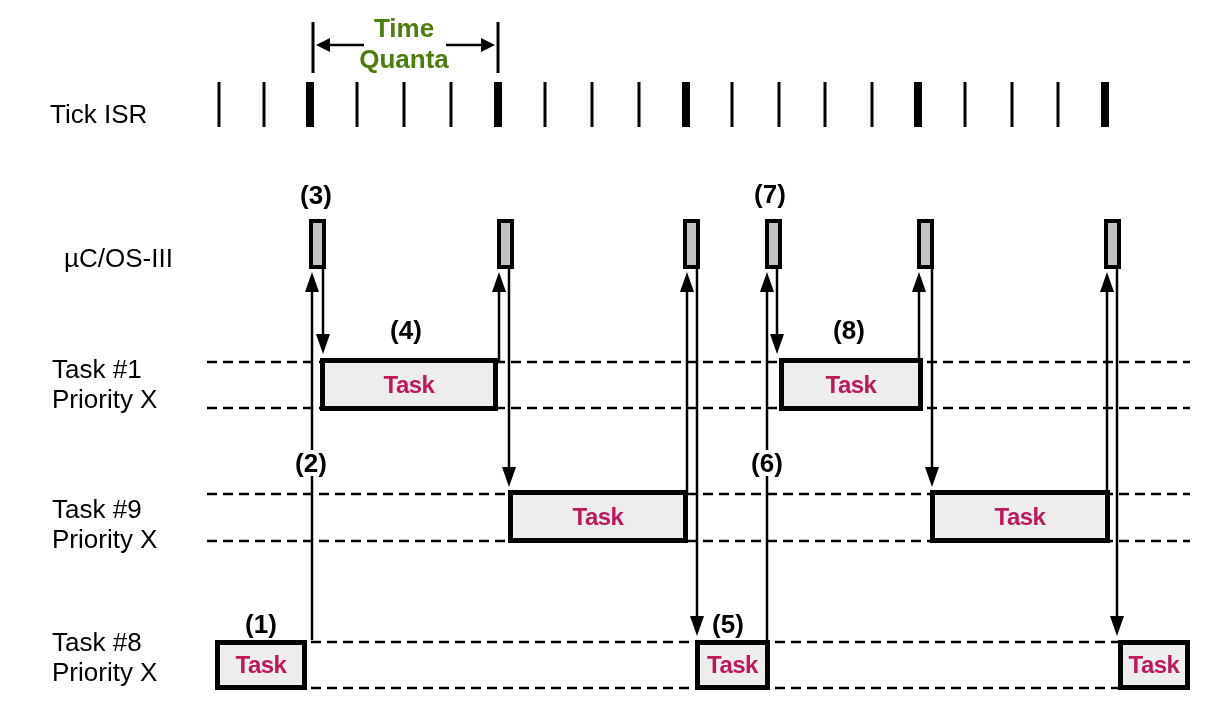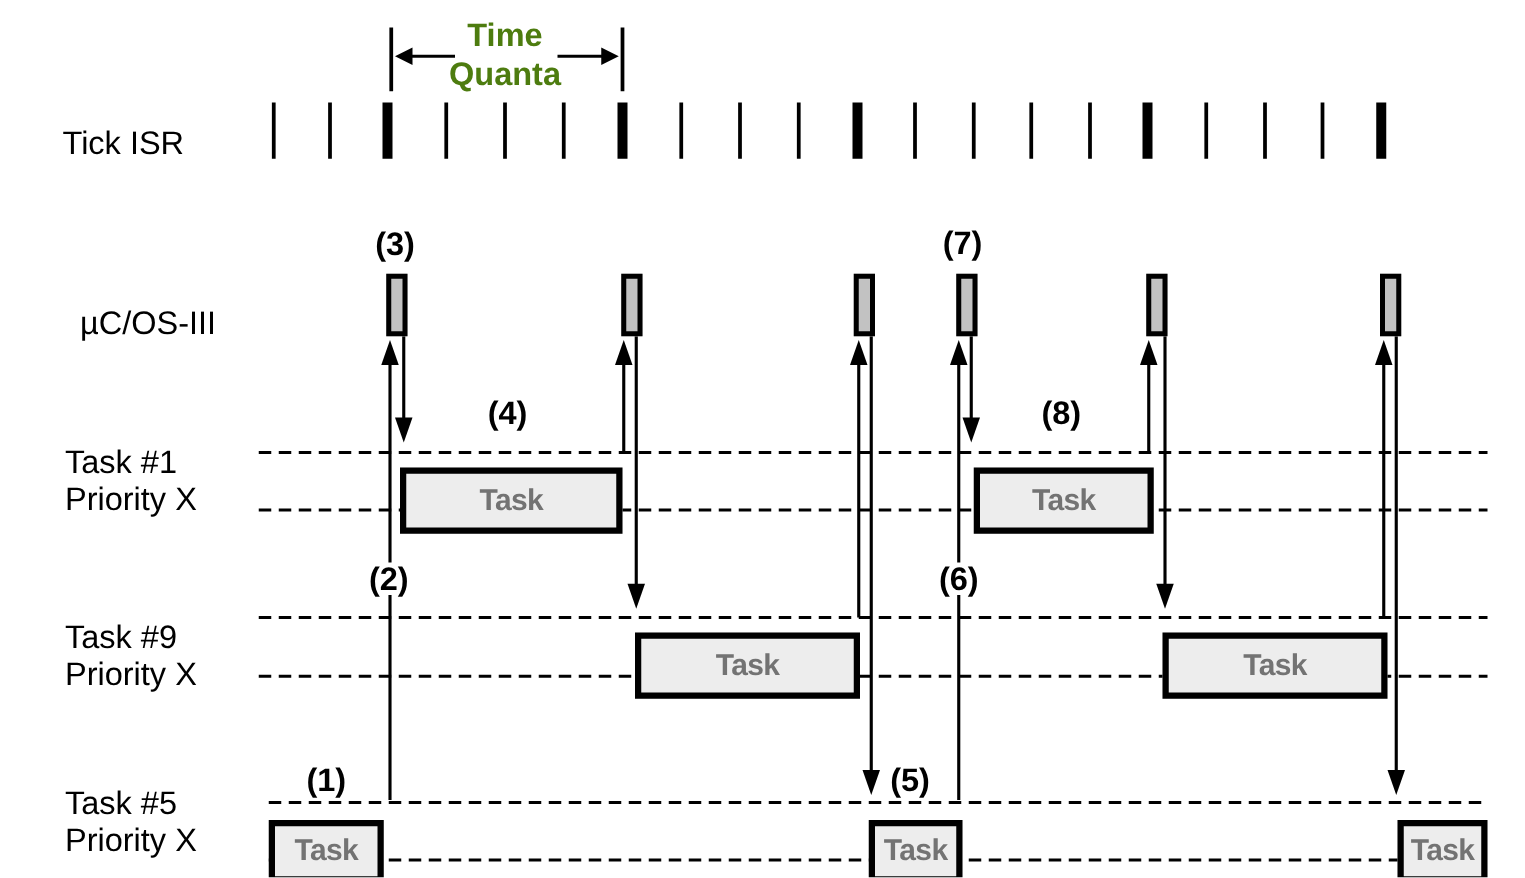--- a/index.html
+++ b/index.html
@@ -18,21 +18,21 @@
   #lbl-task2{left:52px;top:494px;}
   #lbl-task3{left:52px;top:627px;}
   #tq-label{
     position:absolute;z-index:3;left:404px;top:13px;transform:translateX(-50%);
     font-weight:bold;font-size:26px;line-height:31px;color:#4d7c0f;text-align:center;white-space:nowrap;
   }
   .task-box{
     position:absolute;z-index:2;box-sizing:border-box;
     background:#ededed;border:5px solid #000;
     display:flex;align-items:center;justify-content:center;
-    font-weight:bold;font-size:24px;color:#737373;letter-spacing:-0.5px;margin-top:16px;
+    font-weight:bold;font-size:24px;color:#be185d;letter-spacing:-0.5px;
   }
   .sched-box{
     position:absolute;z-index:2;box-sizing:border-box;
     background:#c2c2c2;border:4px solid #000;
   }
   .annot{
     position:absolute;z-index:4;transform:translate(-50%,-50%);
     font-weight:bold;font-size:26px;color:#000;background:#ffffff;
     padding:0 2px;white-space:nowrap;line-height:26px;
   }
@@ -109,21 +109,21 @@
     <div>Task #1</div>
     <div>Priority X</div>
   </div>
 
   <div class="rowlabel" id="lbl-task2">
     <div>Task #9</div>
     <div>Priority X</div>
   </div>
 
   <div class="rowlabel" id="lbl-task3">
-    <div>Task #5</div>
+    <div>Task #8</div>
     <div>Priority X</div>
   </div>
 
   <div id="tq-label">
     <div>Time</div>
     <div>Quanta</div>
   </div>
 
   <div id="dynamic-layer">
       <div class="sched-box" style="left: 309px; top: 219px; width: 17px; height: 50px; background: rgb(194, 194, 194);"></div>

